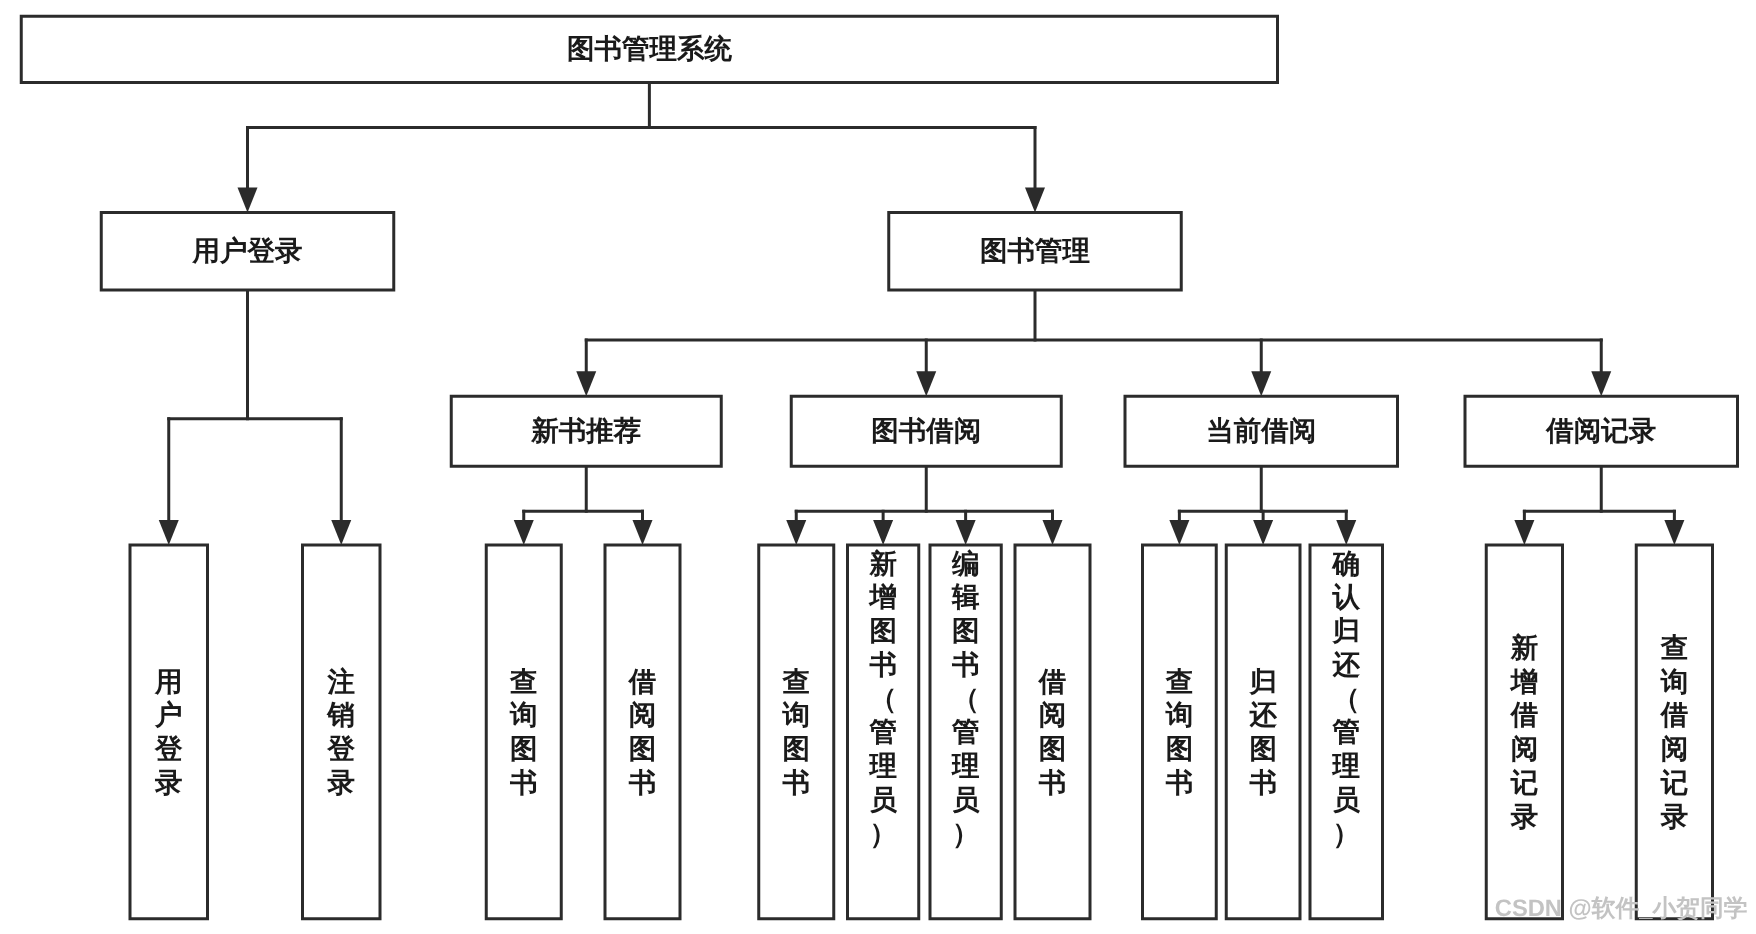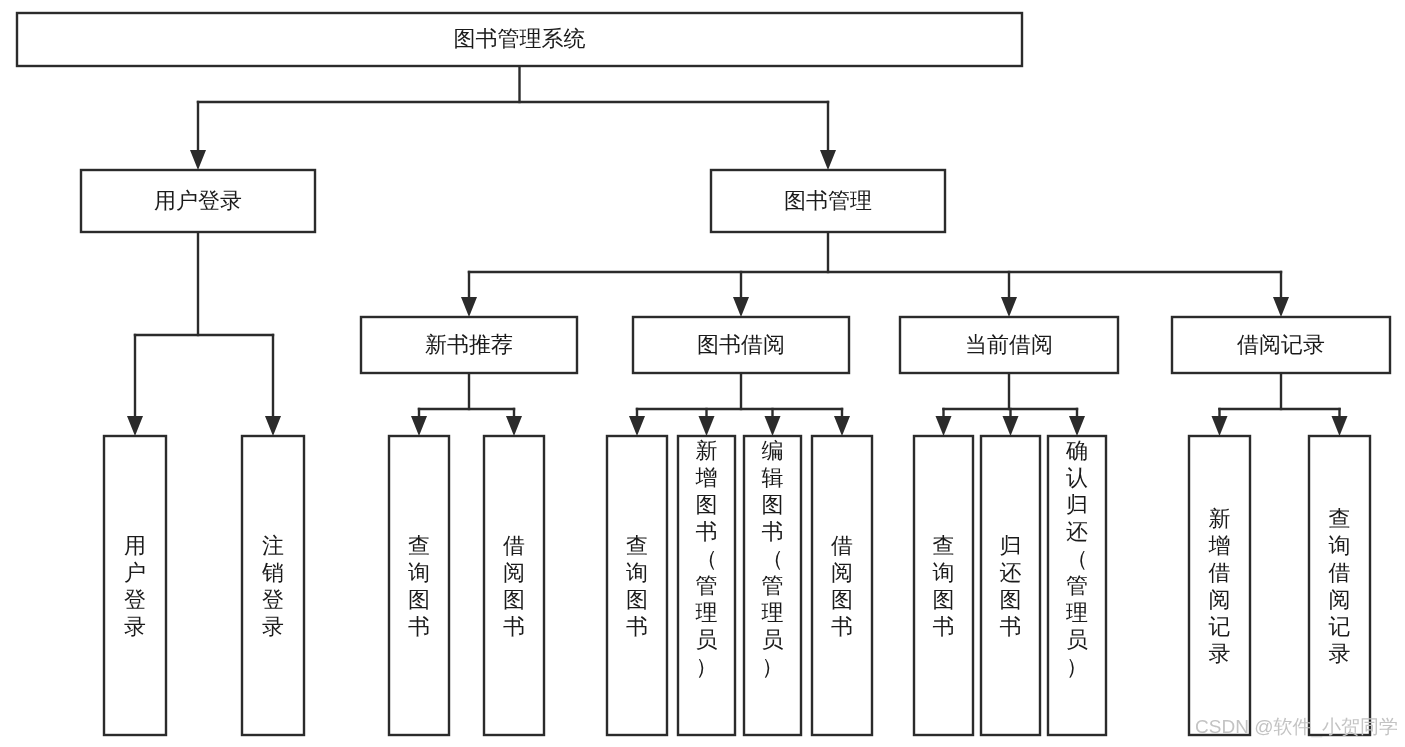--- a/index.html
+++ b/index.html
@@ -10,20 +10,21 @@
   }
   body {
     font-family: "Liberation Sans", "DejaVu Sans", sans-serif;
   }
   #diagram-root {
     position: relative;
     width: 1405px;
     height: 747px;
     background: #ffffff;
     overflow: hidden;
+    font-weight: bold;
   }
   svg#flowchart {
     position: absolute;
     left: 0;
     top: 0;
     width: 1405px;
     height: 747px;
     display: block;
   }
   .node-box {

